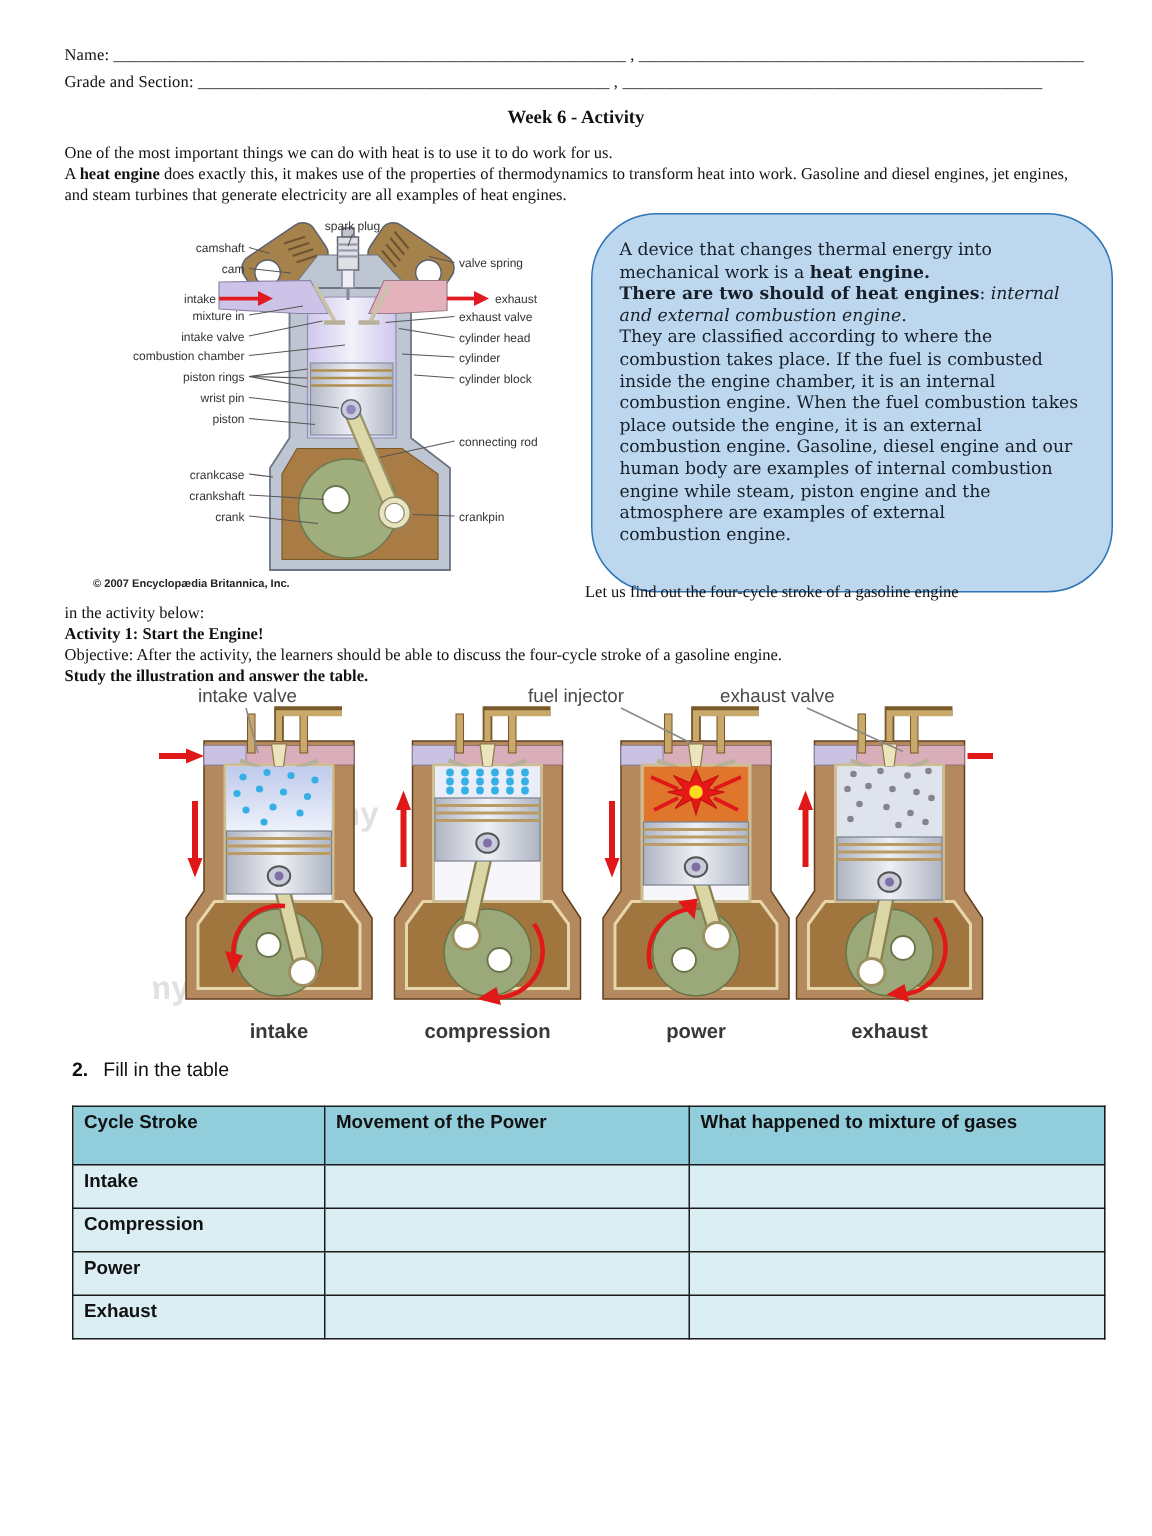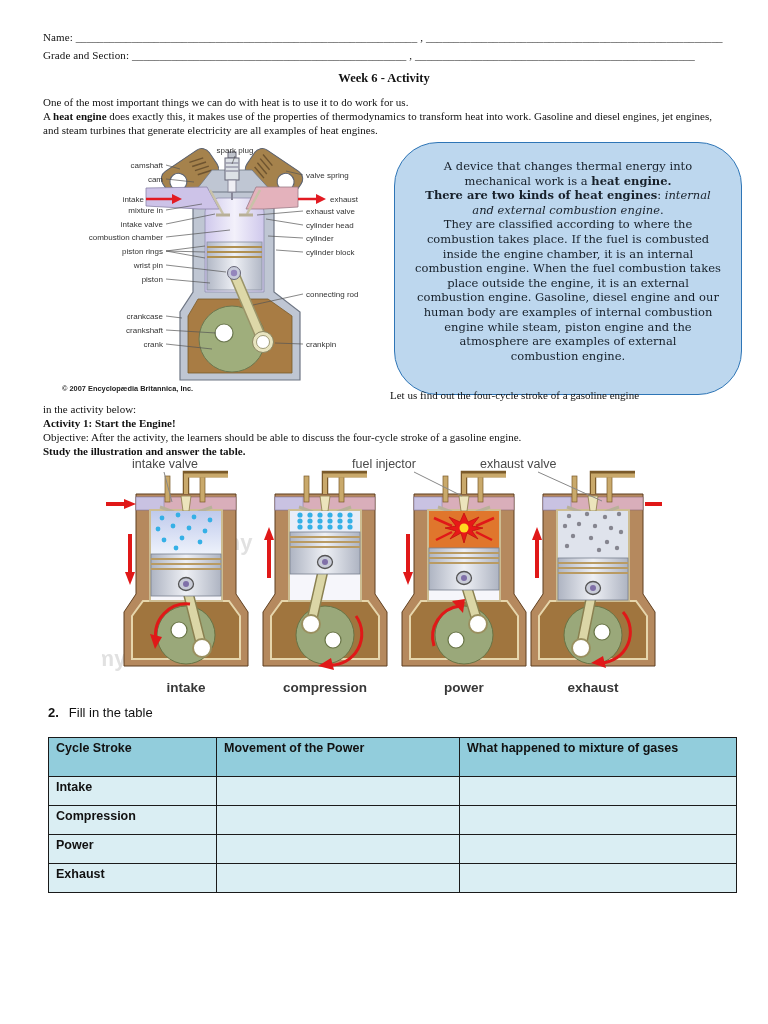--- a/index.html
+++ b/index.html
@@ -3,21 +3,21 @@
 <meta charset="utf-8">
 <style>
   html,body{margin:0;padding:0;background:#ffffff;}
   .page{position:relative;width:768px;height:1024px;background:#fff;overflow:hidden;
         font-family:"Liberation Serif",serif;color:#111;}
   .abs{position:absolute;}
   .hline{white-space:nowrap;font-size:11px;letter-spacing:.1px;}
   .title{font-weight:bold;font-size:12.5px;text-align:center;width:100%;}
   .body-text{font-size:11px;line-height:14px;}
   .infobox{background:#bdd7ee;border:1.6px solid #2e75b6;border-radius:44px;
-           text-align:center;color:#17202a;font-family:"DejaVu Serif",serif;
+           text-align:left;color:#17202a;font-family:"DejaVu Serif",serif;
            font-size:11.5px;line-height:14.6px;padding:16px 18px;box-sizing:border-box;}
   .sans{font-family:"Liberation Sans",sans-serif;}
   .fill-item{font-size:13px;color:#111;}
   table.wtab{border-collapse:collapse;table-layout:fixed;
              font-family:"Liberation Sans",sans-serif;padding-left:27px;}
   table.wtab td{border:1px solid #1a1a1a;vertical-align:top;padding:3px 7px;}
   .wtab .hd{background:#92cddc;font-weight:bold;font-size:12.5px;height:32px;}
   .wtab .hd.just{text-align:justify;text-align-last:left;}
   .wtab .rw{background:#daeef3;font-size:12.5px;height:22px;}
   .wtab .rw.lbl{font-weight:bold;}
@@ -184,21 +184,21 @@
     <text class="dlab" x="246" y="155">connecting rod</text>
     <text class="dlab" x="246" y="205">crankpin</text>
     <text class="cpy" x="2" y="249">© 2007 Encyclopædia Britannica, Inc.</text>
   </svg>
 
   <div class="abs infobox" style="left:394px;top:142px;width:348px;height:253px;">
     <div>
       <span>A device that changes thermal energy into mechanical work is a </span><b>heat engine.</b>
     </div>
     <div>
-      <b>There are two kinds of heat engines</b><span>: </span><i>internal and external combustion engine</i><span>.</span>
+      <b>There are two should of heat engines</b><span>: </span><i>internal and external combustion engine</i><span>.</span>
     </div>
     <div>They are classified according to where the combustion takes place. If the fuel is combusted inside the engine chamber, it is an internal combustion engine. When the fuel combustion takes place outside the engine, it is an external combustion engine. Gasoline, diesel engine and our human body are examples of internal combustion engine while steam, piston engine and the atmosphere are examples of external</div>
     <div>combustion engine.</div>
   </div>
 
   <div class="abs body-text" style="left:390px;top:388px;width:352px;z-index:3;">Let us find out the four-cycle stroke of a gasoline engine</div>
   <div class="abs body-text" style="left:43px;top:402px;">in the activity below:</div>
   <div class="abs body-text" style="left:43px;top:416px;font-weight:bold;">Activity 1: Start the Engine!</div>
   <div class="abs body-text" style="left:43px;top:430px;">Objective: After the activity, the learners should be able to discuss the four-cycle stroke of a  gasoline engine.</div>
   <div class="abs body-text" style="left:43px;top:444px;font-weight:bold;">Study the illustration and answer the table.</div>

